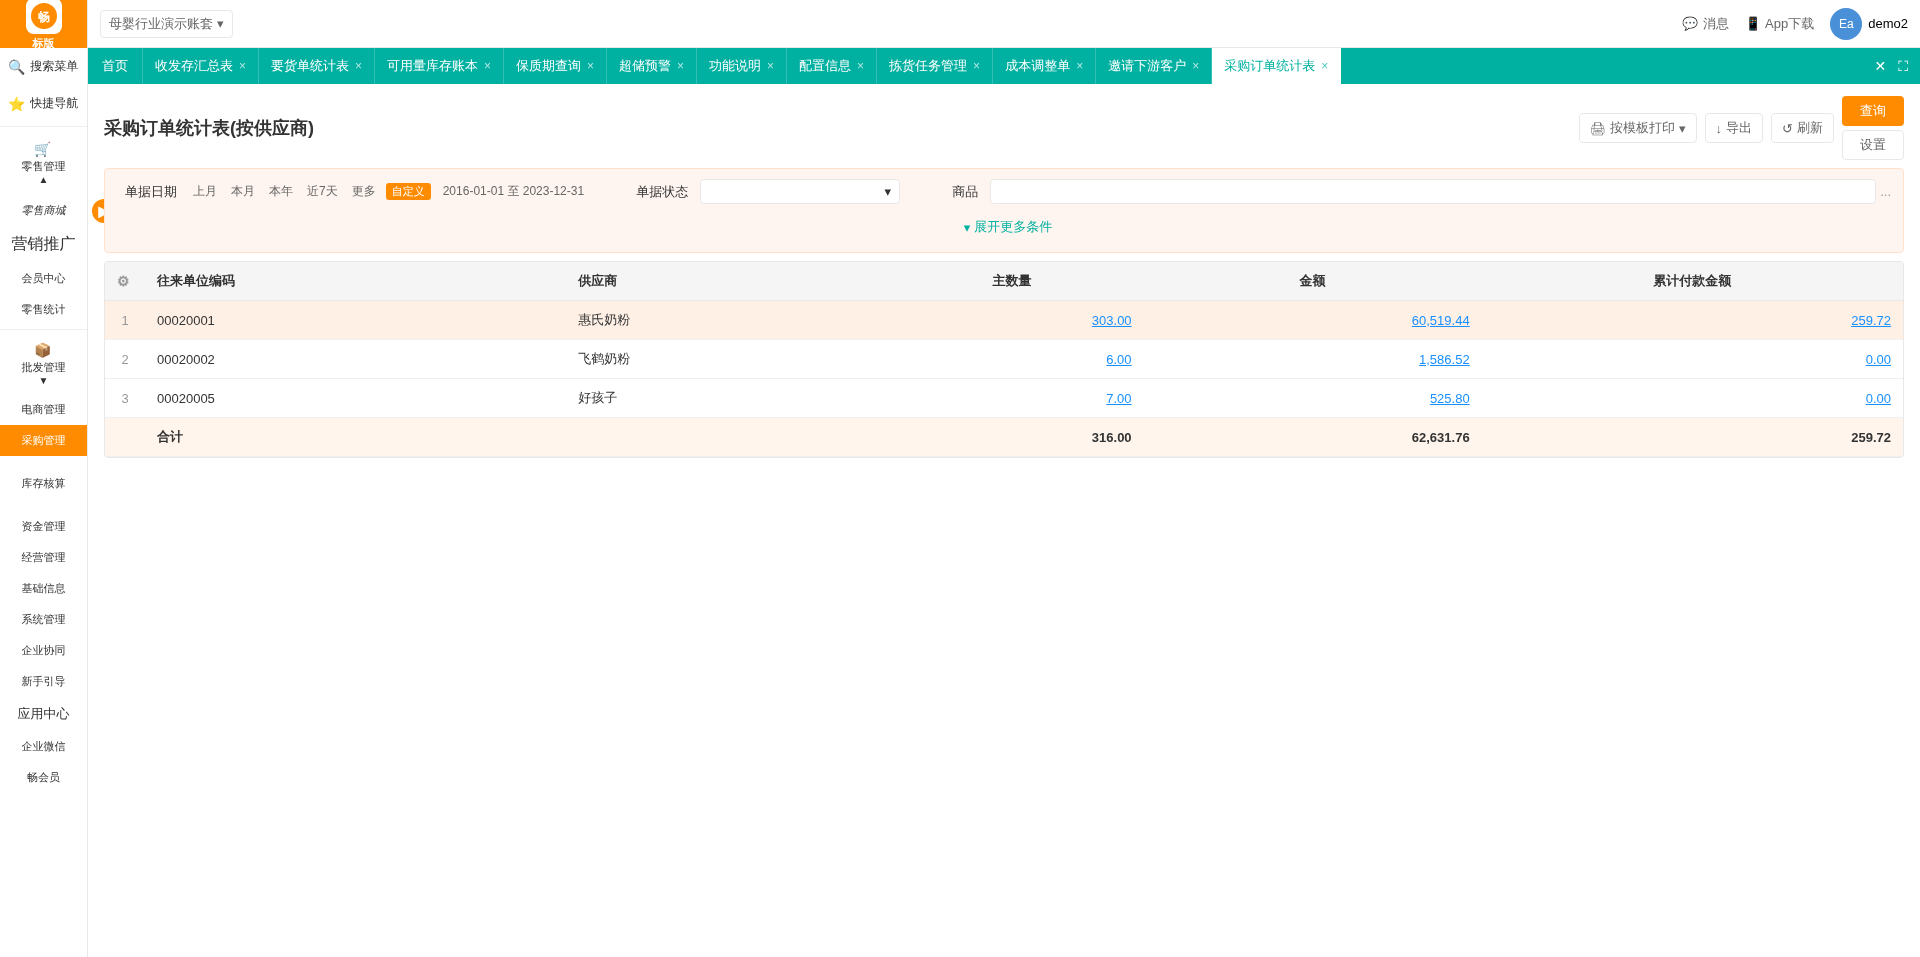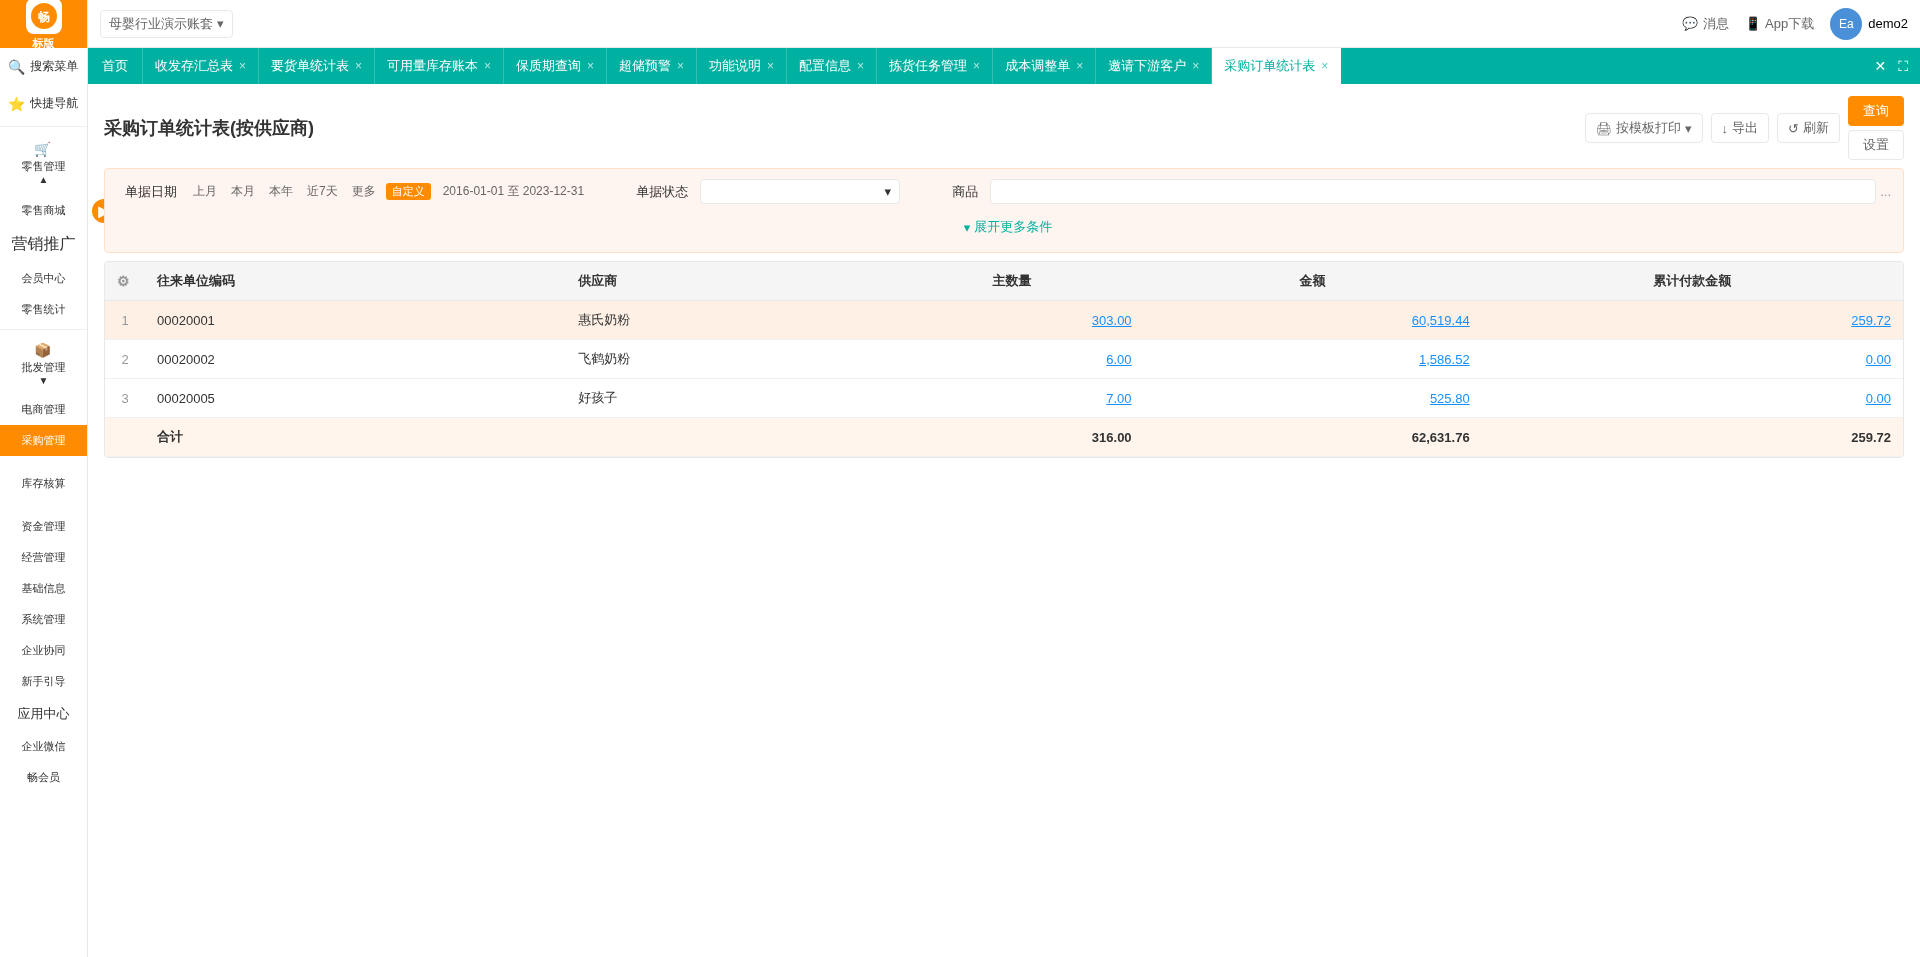--- a/index.html
+++ b/index.html
@@ -39,21 +39,21 @@
     .content { flex: 1; overflow: auto; background: #f5f5f5; padding: 0; }
     .page-container { background: #fff; margin: 0; padding: 0 0 16px 0; min-height: 100%; }
 
     
     .page-header { padding: 12px 16px 8px 16px; display: flex; align-items: center; justify-content: space-between; }
     .page-title { font-size: 18px; color: #333; font-weight: 600; }
     .page-actions { display: flex; align-items: center; gap: 8px; }
     .btn-print { display: flex; align-items: center; gap: 4px; border: 1px solid #e8e8e8; background: #fff; padding: 5px 10px; border-radius: 4px; cursor: pointer; font-size: 13px; color: #666; }
     .btn-export { display: flex; align-items: center; gap: 4px; border: 1px solid #e8e8e8; background: #fff; padding: 5px 10px; border-radius: 4px; cursor: pointer; font-size: 13px; color: #666; }
     .btn-refresh { display: flex; align-items: center; gap: 4px; border: 1px solid #e8e8e8; background: #fff; padding: 5px 10px; border-radius: 4px; cursor: pointer; font-size: 13px; color: #666; }
-    .btn-query { background: #ff8c00; color: #fff; border: none; padding: 6px 12px; border-radius: 4px; cursor: pointer; font-size: 13px; }
+    .btn-query { background: #ff8c00; color: #fff; border: none; padding: 6px 18px; border-radius: 4px; cursor: pointer; font-size: 13px; }
     .btn-settings { background: #fff; color: #666; border: 1px solid #e8e8e8; padding: 5px 14px; border-radius: 4px; cursor: pointer; font-size: 13px; }
 
     
     .filter-bar { background: #fff5f0; border: 1px solid #ffe0c8; margin: 0 16px 8px 16px; border-radius: 4px; padding: 10px 12px; position: relative; }
     .filter-toggle { position: absolute; left: -12px; top: 50%; transform: translateY(-50%); width: 24px; height: 24px; background: #ff8c00; color: #fff; border-radius: 50%; display: flex; align-items: center; justify-content: center; cursor: pointer; font-size: 14px; font-weight: bold; }
     .filter-row { display: flex; align-items: center; gap: 12px; flex-wrap: wrap; }
     .filter-label { color: #333; font-size: 13px; white-space: nowrap; }
     .filter-date-shortcuts { display: flex; gap: 6px; align-items: center; }
     .filter-shortcut { color: #666; font-size: 12px; cursor: pointer; padding: 2px 4px; }
     .filter-custom-badge { background: #ff8c00; color: #fff; font-size: 11px; padding: 1px 6px; border-radius: 3px; cursor: pointer; }
@@ -105,21 +105,21 @@
     <div class="sidebar-nav-item" style="padding:10px 4px;">
       <span style="font-size:14px;margin-right:4px;">⭐</span>
       <span>快捷导航</span>
     </div>
     <div class="sidebar-divider"></div>
     <div class="sidebar-nav-item" style="padding:10px 4px;flex-direction:column;">
       <span style="font-size:14px;">🛒</span>
       <span style="font-size:11px;margin-top:2px;">零售管理</span>
       <span style="font-size:10px;">▲</span>
     </div>
-    <div class="sidebar-nav-item" style="padding:8px 4px;flex-direction:column;">
+    <div class="sidebar-nav-item" style="padding:8px 4px;flex-direction:column;font-style:italic;">
       <span style="font-size:11px;">零售商城</span>
     </div>
     <div class="sidebar-nav-item" style="padding:8px 4px;flex-direction:column;">
       <span style="font-size:16px;">营销推广</span>
     </div>
     <div class="sidebar-nav-item" style="padding:8px 4px;flex-direction:column;">
       <span style="font-size:11px;">会员中心</span>
     </div>
     <div class="sidebar-nav-item" style="padding:8px 4px;flex-direction:column;">
       <span style="font-size:11px;">零售统计</span>

